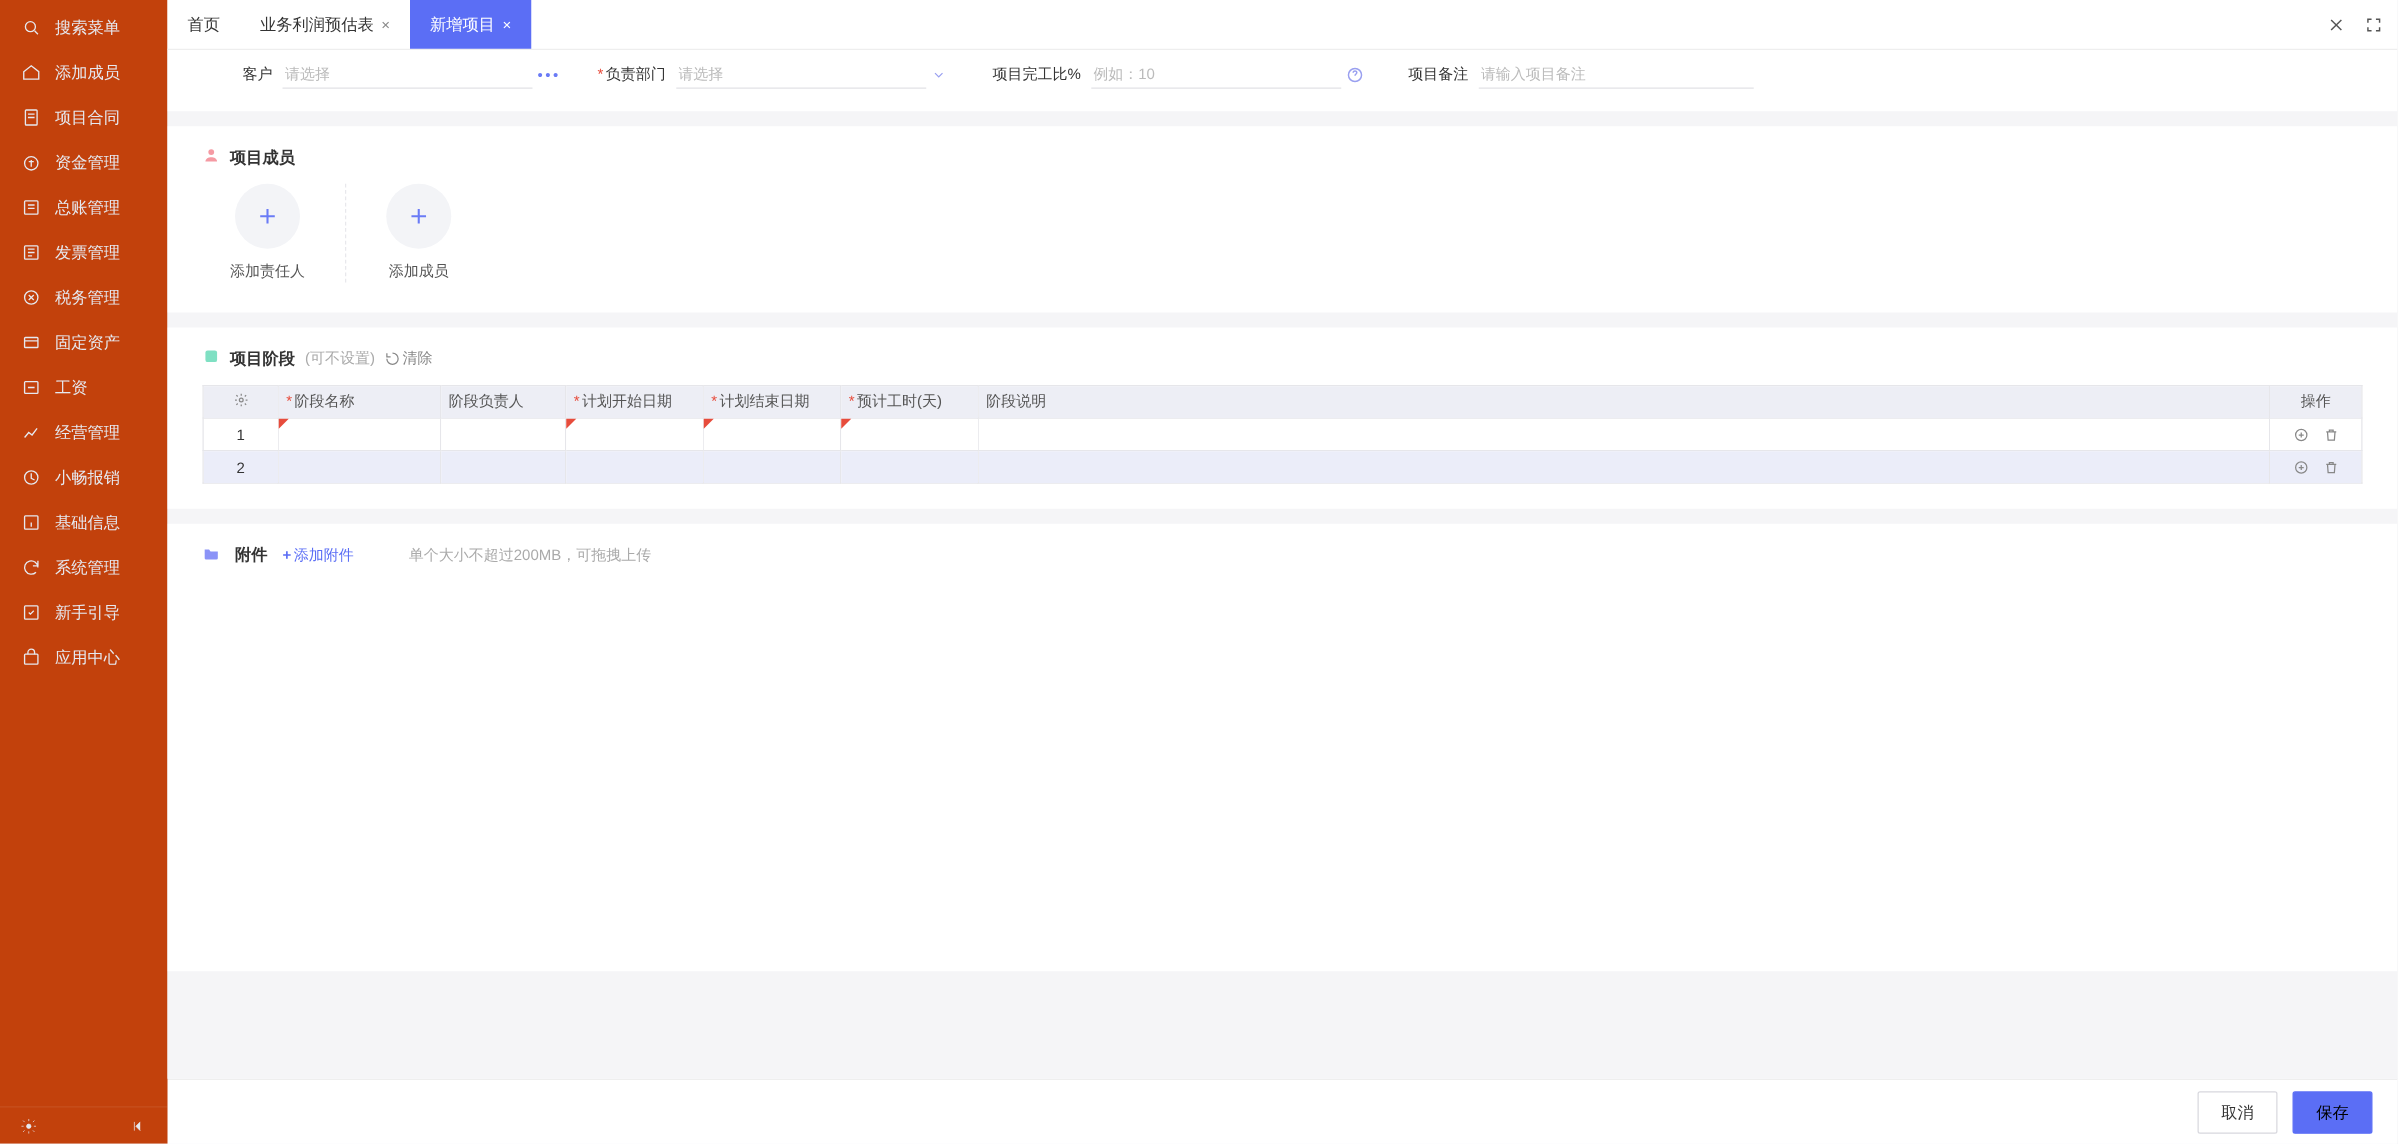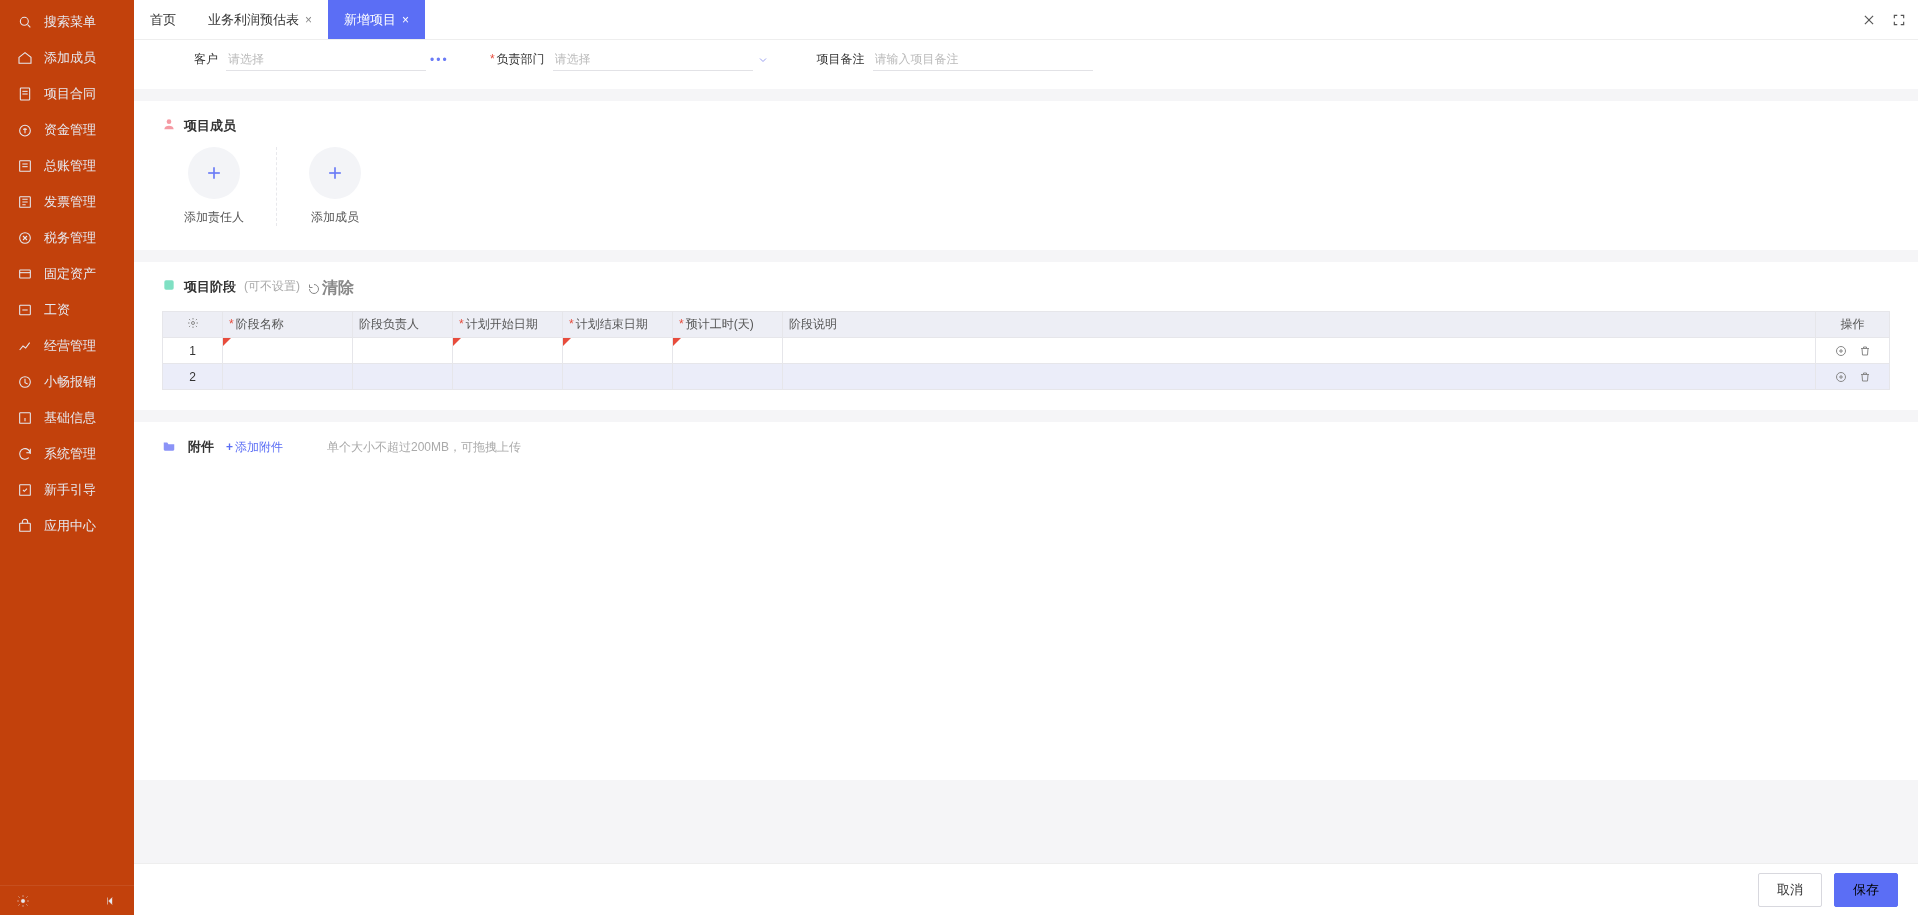--- a/index.html
+++ b/index.html
@@ -56,41 +56,41 @@
   .icon-btn svg{stroke:#555;}
 
   
   .page { flex:1 1 auto; overflow:auto; background:#f5f5f7; position:relative; }
   .panel {
     background:#fff; margin-bottom:12px; padding-bottom:0;
   }
 
   
   .form-row {
-    display:flex; align-items:center; gap:40px; padding:8px 28px 18px 28px;
+    display:flex; align-items:center; gap:28px; padding:8px 28px 18px 28px;
   }
   .field { display:flex; align-items:center; }
   .field .label { font-size:12px; color:#333; margin-right:8px; min-width:56px; text-align:right; }
   .req { color:#e74c3c; margin-right:2px; }
   .input {
     border:none; border-bottom:1px solid #e2e2e6; font-size:12px; padding:4px 2px;
     outline:none; background:transparent; color:#333;
   }
   .input::placeholder{color:#bbb;}
   .field .suffix { margin-left:4px; display:flex; align-items:center; color:#8a8a8a; }
   .suffix svg{stroke:#9aa0f0;}
 
   
   .sect {
     display:flex; align-items:flex-start; gap:8px; padding:16px 28px 12px 28px;
     font-size:13px; font-weight:600; color:#333;
   }
   .sect .dot{ width:14px;height:14px; display:flex;align-items:center;justify-content:center;}
   .sect .note { font-weight:400; color:#aaa; font-size:12px; }
-  .sect .link { font-weight:700; color:#888; font-size:16px; display:flex;align-items:center; gap:2px; cursor:pointer;}
+  .sect .link { font-weight:400; color:#888; font-size:12px; display:flex;align-items:center; gap:2px; cursor:pointer;}
   .sect .link svg{stroke:#888;}
 
   
   .members { display:flex; gap:32px; padding:0 28px 24px 50px; }
   .member-col { display:flex; flex-direction:column; align-items:center; gap:10px; position:relative;}
   .member-col + .member-col { border-left:1px dashed #e8e8ec; padding-left:32px; }
   .add-circle {
     width:52px;height:52px;border-radius:50%;background:#f3f4f7;
     display:flex;align-items:center;justify-content:center; cursor:pointer;
   }
@@ -351,20 +351,30 @@
         <div class="field">
           <span class="label"><span class="req">*</span><span>负责部门</span></span>
           <input class="input" style="width: 200px;" placeholder="请选择">
           <span class="suffix">
             <svg width="12" height="12" viewBox="0 0 24 24" fill="none" stroke-width="2">
                 <path d="M6 9l6 6 6-6"></path>
               </svg>
           </span>
         </div>
 
+        <div class="field">
+          <span class="label" style="min-width:80px">项目完工比%</span>
+          <input class="input" style="width: 200px;" placeholder="例如：10">
+          <span class="suffix">
+            <svg width="14" height="14" viewBox="0 0 24 24" fill="none" stroke="#888" stroke-width="2">
+                <circle cx="12" cy="12" r="9"></circle>
+                <path d="M9.5 9a2.5 2.5 0 015 0c0 1.5-2.5 2-2.5 4M12 17h.01"></path>
+              </svg>
+          </span>
+        </div>
 
         <div class="field">
           <span class="label">项目备注</span>
           <input class="input" style="width: 220px;" placeholder="请输入项目备注">
         </div>
 
       </div>
     </div>
 
     <div class="panel">

